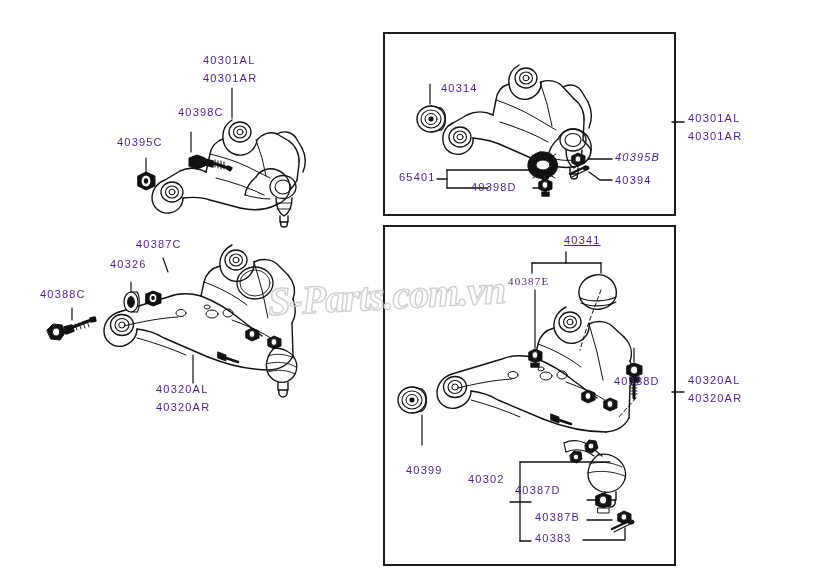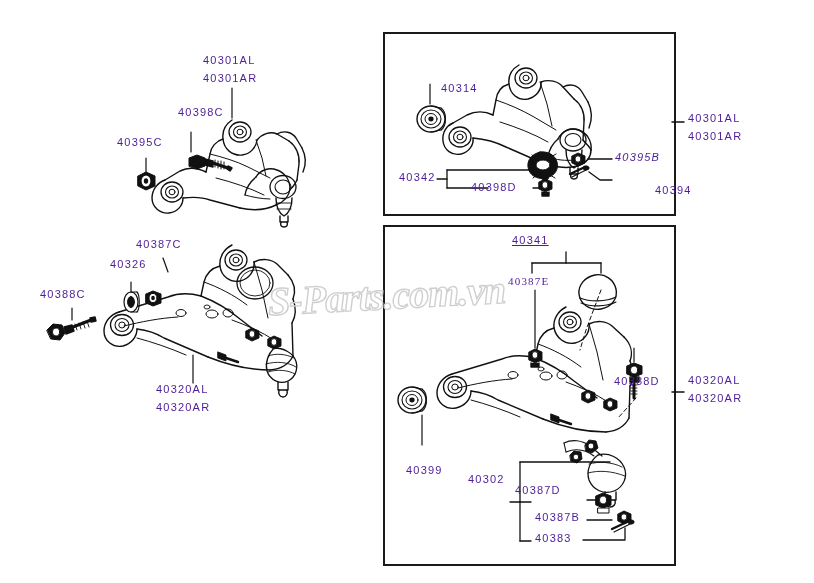--- a/index.html
+++ b/index.html
@@ -357,28 +357,28 @@
   <div class="lbl" style="left:170px;top:106px;margin-left:8px;">40398C</div>
   <div class="lbl" style="left:117px;top:136px;">40395C</div>
 
   <div class="lbl" style="left:136px;top:238px;">40387C</div>
   <div class="lbl" style="left:110px;top:258px;">40326</div>
   <div class="lbl" style="left:40px;top:288px;">40388C</div>
   <div class="lbl" style="left:156px;top:383px;">40320AL</div>
   <div class="lbl" style="left:156px;top:401px;">40320AR</div>
 
   <div class="lbl" style="left:409px;top:82px;margin-left:32px;">40314</div>
-  <div class="lbl" style="left:399px;top:171px;">40342</div>
+  <div class="lbl" style="left:399px;top:171px;">65401</div>
   <div class="lbl" style="left:471px;top:181px;">40398D</div>
   <div class="lbl" style="left:615px;top:151px;font-style:italic;">40395B</div>
-  <div class="lbl" style="left:615px;top:184px;margin-left:40px;">40394</div>
+  <div class="lbl" style="left:615px;top:174px;">40394</div>
   <div class="lbl" style="left:688px;top:112px;">40301AL</div>
   <div class="lbl" style="left:688px;top:130px;">40301AR</div>
 
-  <div class="lbl" style="left:512px;top:234px;text-decoration:underline;">40341</div>
+  <div class="lbl" style="left:564px;top:234px;text-decoration:underline;">40341</div>
   <div class="lbl" style="left:508px;top:275px;font-family:Liberation Serif, serif;">40387E</div>
   <div class="lbl" style="left:614px;top:327px;margin-top:48px;">40388D</div>
   <div class="lbl" style="left:406px;top:448px;margin-top:16px;">40399</div>
   <div class="lbl" style="left:460px;top:473px;margin-left:8px;">40302</div>
   <div class="lbl" style="left:515px;top:484px;">40387D</div>
   <div class="lbl" style="left:535px;top:511px;text-align:right;">40387B</div>
   <div class="lbl" style="left:535px;top:532px;">40383</div>
   <div class="lbl" style="left:688px;top:374px;">40320AL</div>
   <div class="lbl" style="left:688px;top:392px;">40320AR</div>
 

